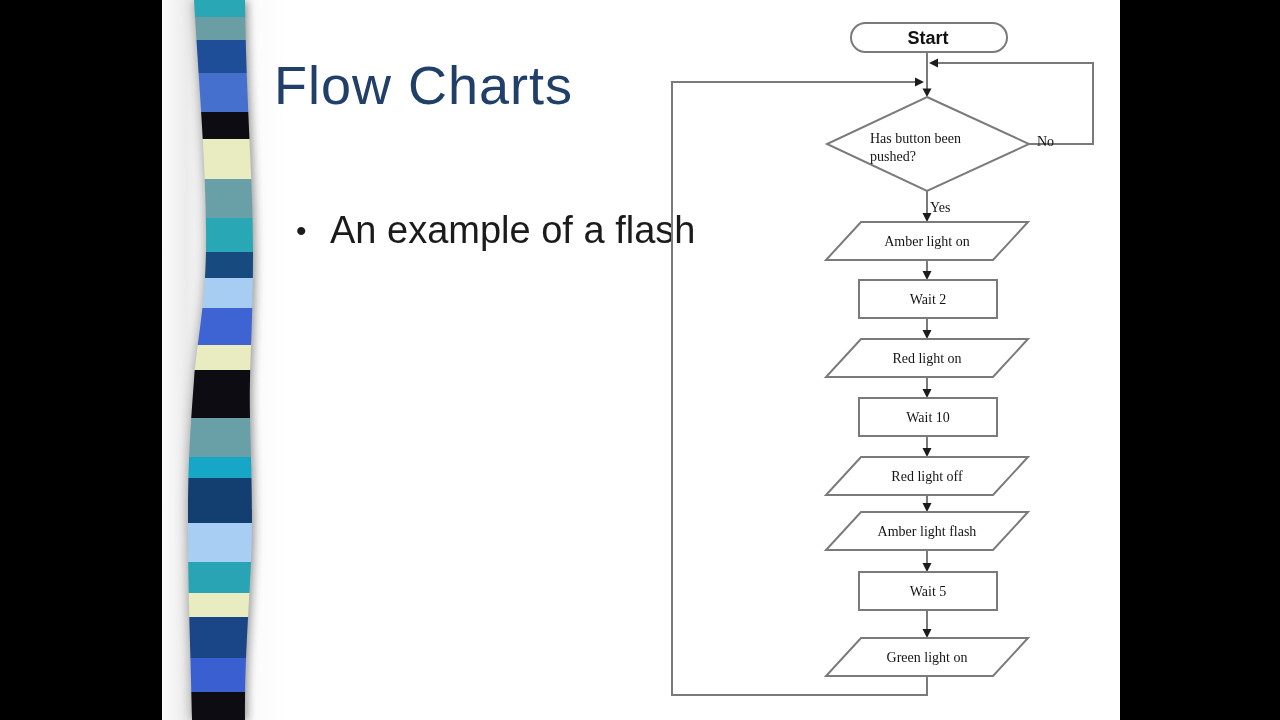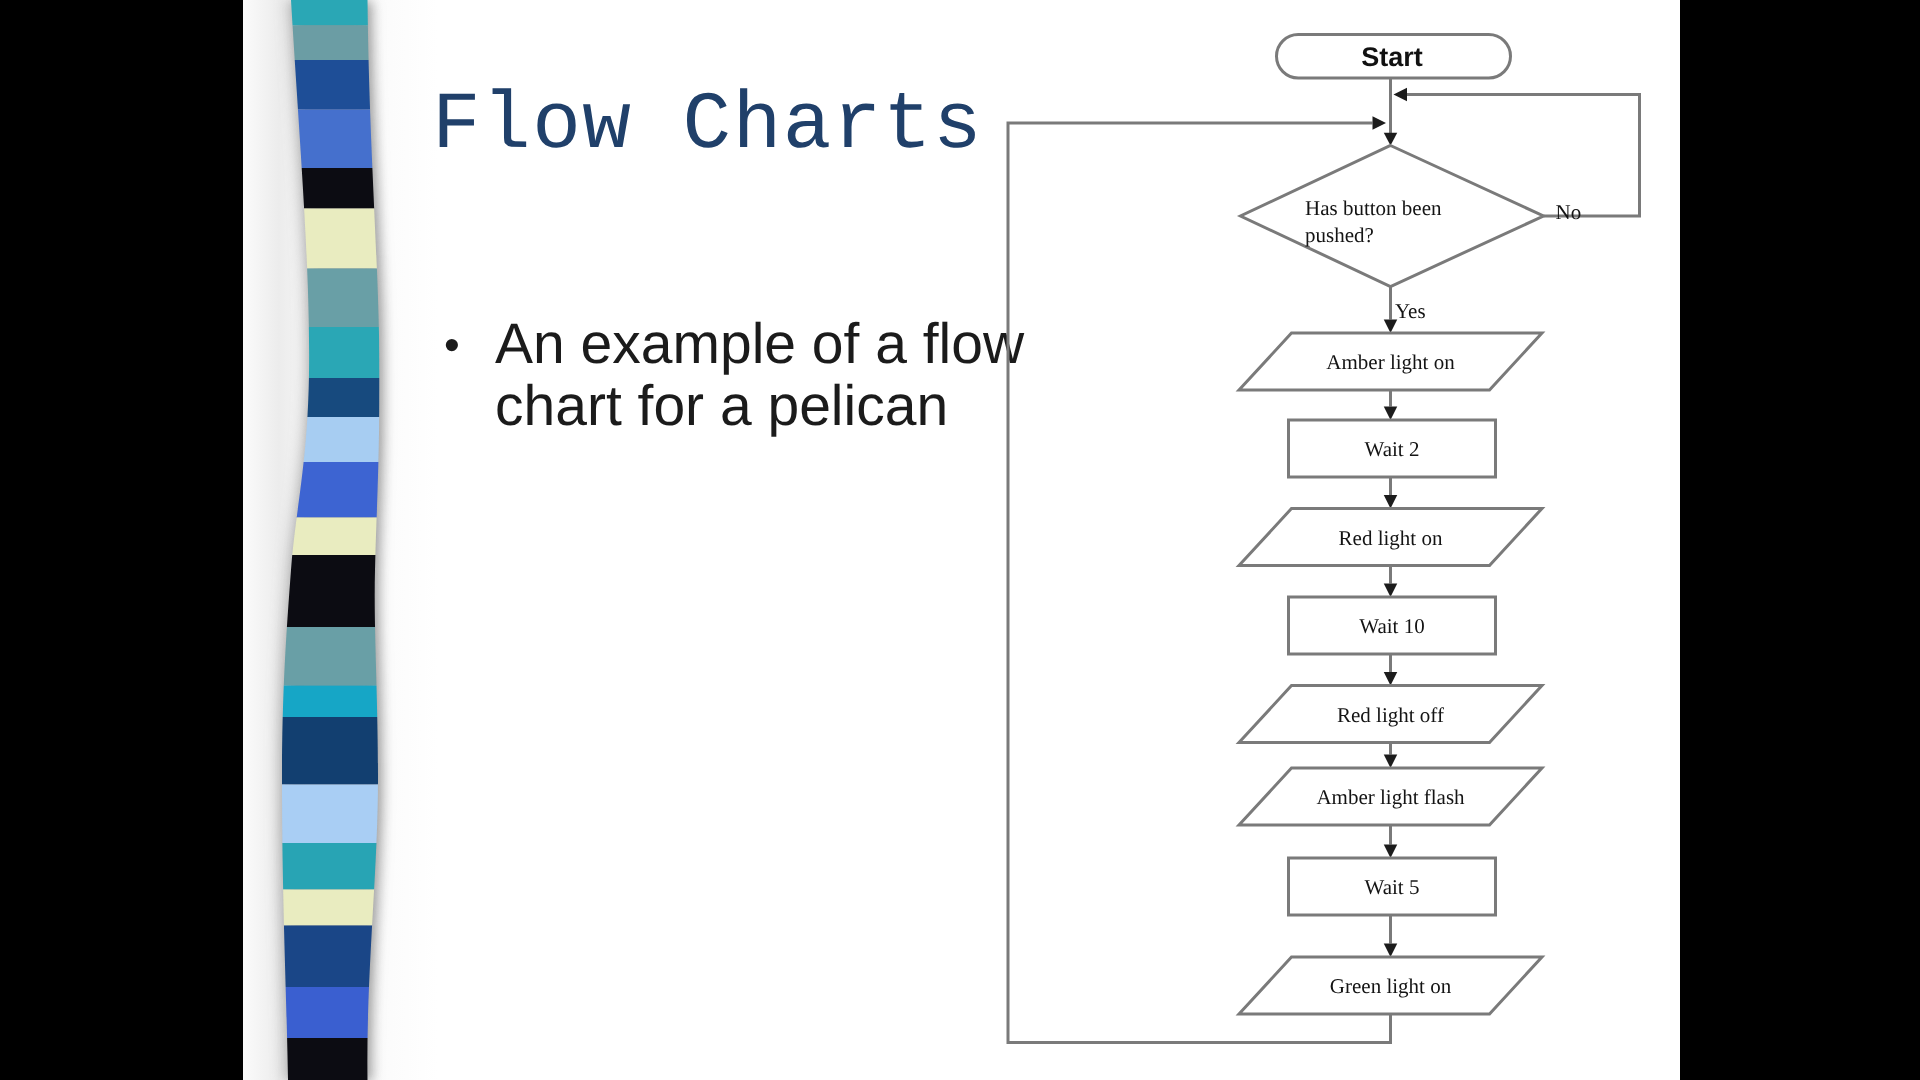--- a/index.html
+++ b/index.html
@@ -6,22 +6,22 @@
   .stage{position:relative;width:1280px;height:720px;background:#000;overflow:hidden;
          font-family:"Liberation Sans",sans-serif;}
   .slide{position:absolute;left:162px;top:0;width:958px;height:720px;background:#fff;}
   .letterbox{position:absolute;top:0;height:720px;background:#000;z-index:6;}
   .letterbox.left{left:0;width:162px;}
   .letterbox.right{left:1120px;width:160px;}
   .ribbon-bg{position:absolute;left:162px;top:0;width:150px;height:720px;z-index:1;
              background:linear-gradient(90deg,#fbfbfb 0px,#ececec 24px,#f7f7f7 46px,#ffffff 130px);}
   .ribbon-svg{position:absolute;left:160px;top:0;z-index:2;
               filter:drop-shadow(3px 1px 4px rgba(90,90,90,.5)) drop-shadow(-3px 0 4px rgba(120,120,120,.35));}
-  .title{position:absolute;left:288px;top:54px;z-index:3;
-         font-family:Liberation Mono, monospace;font-size:54px;font-weight:400;
+  .title{position:absolute;left:274px;top:54px;z-index:3;
+         font-family:Liberation Sans, sans-serif;font-size:54px;font-weight:400;
          color:var(--c-title,#20406a);letter-spacing:1px;}
   .bullet{position:absolute;left:296px;top:210px;z-index:3;display:flex;
           color:var(--c-text,#1b1b1b);font-size:38px;line-height:41px;}
   .bullet .dot{font-size:30px;line-height:41px;width:34px;flex:0 0 34px;}
   .flowchart{position:absolute;left:0;top:0;z-index:4;pointer-events:none;}
   .fc-line{stroke:var(--c-line,#7a7a7a);stroke-width:2;fill:none;}
   .fc-shape{stroke:var(--c-line,#7a7a7a);stroke-width:2;fill:var(--c-nodefill,#fff);}
   .fc-arrow{fill:var(--c-arrow,#1c1c1c);stroke:none;}
   .fc-text{font-family:"Liberation Serif",serif;font-size:14px;fill:var(--c-nodetext,#141414);}
   .fc-text.mid{text-anchor:middle;}
@@ -67,22 +67,22 @@
         <rect x="0" y="658" width="110" height="34" fill="#3a5fd0"></rect>
         <rect x="0" y="692" width="110" height="28" fill="#0c0c12"></rect>
       </g>
   </svg>
 
   <div class="title">Flow Charts</div>
 
   <div class="bullet">
     <span class="dot">•</span>
     <span class="lines">
-      <span>An example of a flow</span><br>
-      <span>chart for a pelican</span><br>
+      <span>An example of a flash</span><br>
+      <br>
     </span>
   </div>
 
   <svg class="flowchart" width="1280" height="720" viewBox="0 0 1280 720">
 
     <g>
       <line class="fc-line" x1="927" y1="52" x2="927" y2="89"></line>
       <polyline class="fc-line" points="1029,144 1093,144 1093,63 938,63"></polyline>
       <polyline class="fc-line" points="927,676 927,695 672,695 672,82 915,82"></polyline>
       <line class="fc-line" x1="927" y1="191" x2="927" y2="213"></line>

